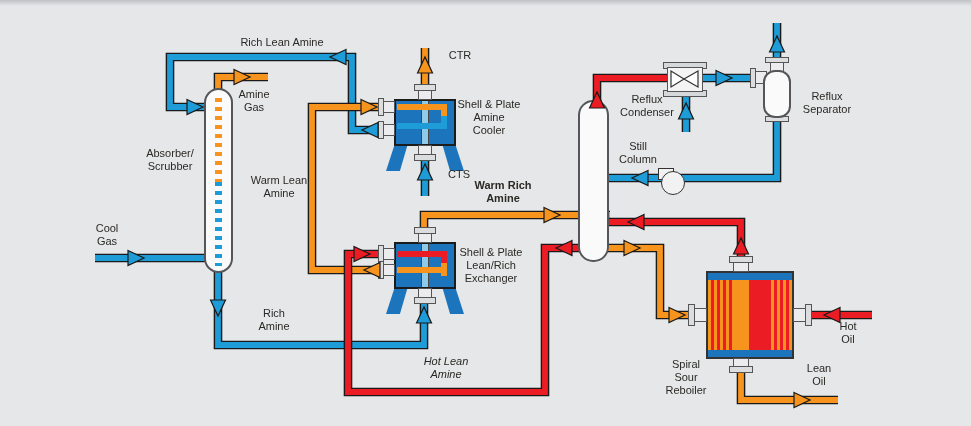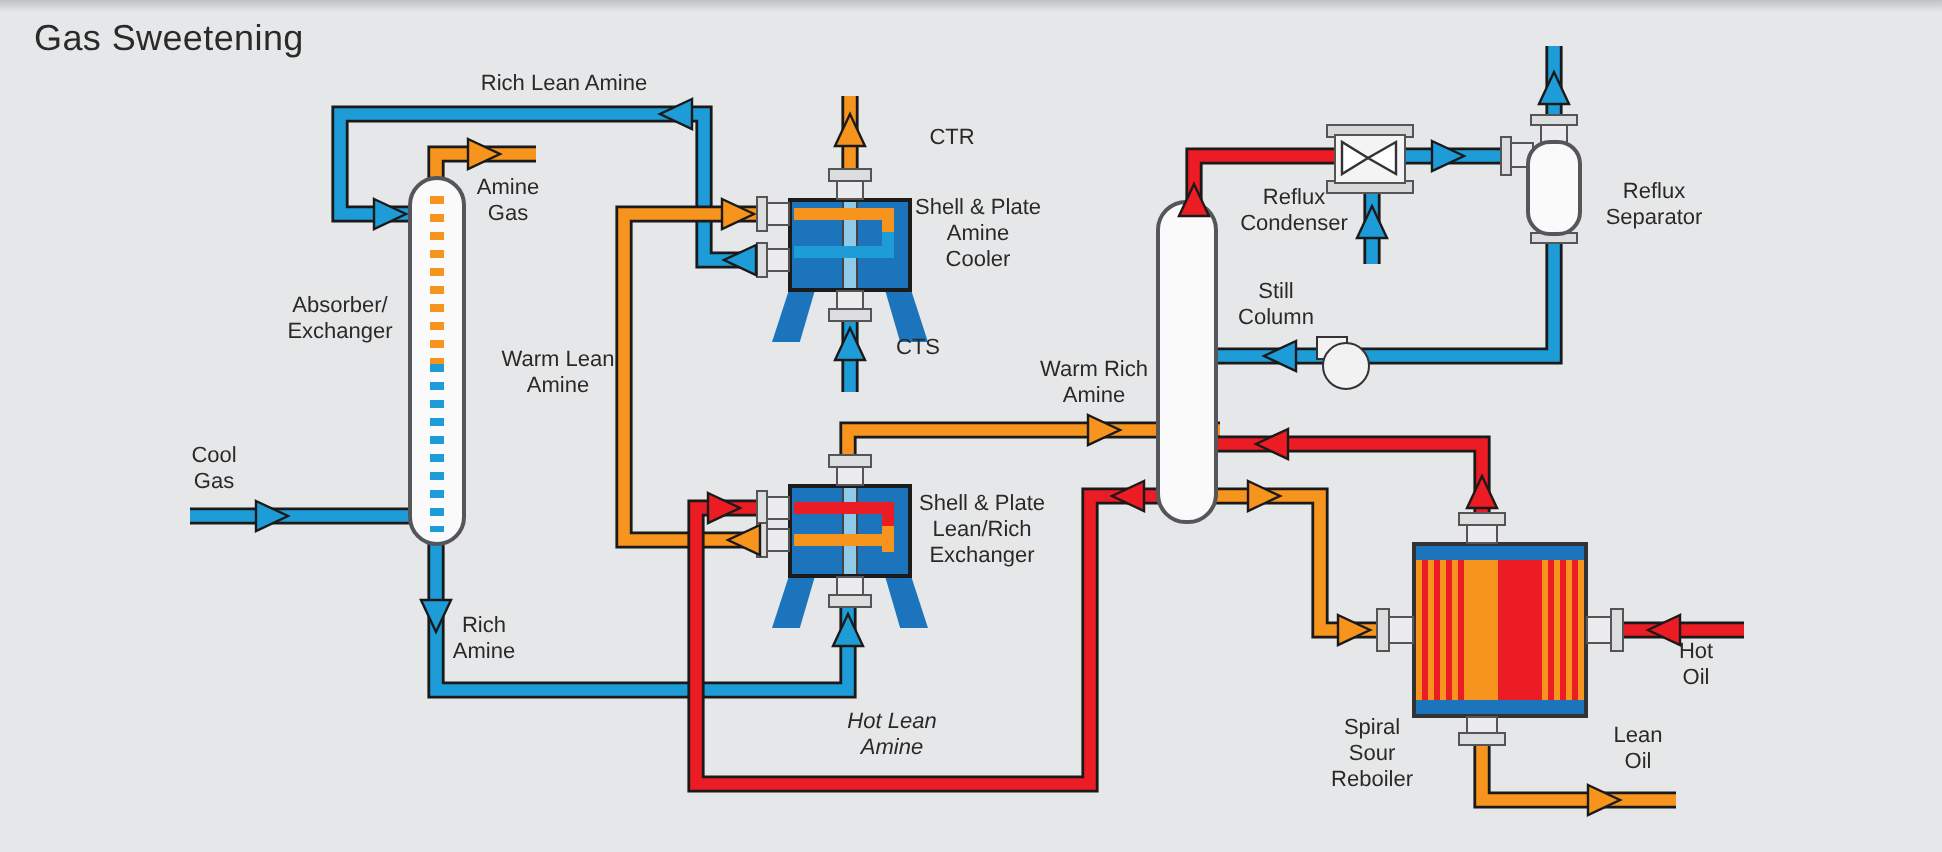--- a/index.html
+++ b/index.html
@@ -43,21 +43,20 @@
   .zoneA{background:repeating-linear-gradient(90deg,var(--pipe-orange) 0 3px,var(--pipe-red) 3px 6px);}
   .zoneB{background:var(--pipe-orange);}
   .zoneC{background:var(--pipe-red);}
   .zoneD{background:repeating-linear-gradient(90deg,var(--pipe-red) 0 3px,var(--pipe-orange) 3px 6px);}
 </style>
 </head>
 <body>
 
 <div id="stage">
   <div id="topstrip"></div>
-  <div id="title">Gas Sweetening</div>
 
   <svg class="layer" width="971" height="426">
 
     <g>
       <path class="po" d="M386 130 H352 V57 H170 V107 H210"></path>
         <path class="pb" d="M386 130 H352 V57 H170 V107 H210"></path>
     </g>
     <g>
       <path class="po" d="M425 196 V146"></path>
         <path class="pb" d="M425 196 V146"></path>
@@ -234,36 +233,36 @@
     <use xlink:href="#aL" href="#aL" x="644" y="222" class="ar"></use>
     <use xlink:href="#aL" href="#aL" x="572" y="248" class="ar"></use>
     <use xlink:href="#aR" href="#aR" x="354" y="254" class="ar"></use>
     <use xlink:href="#aL" href="#aL" x="840" y="315" class="ar"></use>
   </svg>
 
   <div class="lbl" style="left:282px;top:36px;">Rich Lean Amine</div>
   <div class="lbl" style="left:254px;top:88px;">Amine
 Gas</div>
   <div class="lbl" style="left:170px;top:147px;">Absorber/
-Exchanger</div>
+Scrubber</div>
   <div class="lbl" style="left:107px;top:222px;">Cool
 Gas</div>
-  <div class="lbl" style="left:242px;top:307px;">Rich
+  <div class="lbl" style="left:274px;top:307px;">Rich
 Amine</div>
   <div class="lbl" style="left:279px;top:174px;">Warm Lean
 Amine</div>
-  <div class="lbl" style="left:460px;top:63px;margin-left:16px;">CTR</div>
+  <div class="lbl" style="left:460px;top:49px;">CTR</div>
   <div class="lbl" style="left:459px;top:168px;">CTS</div>
   <div class="lbl" style="left:489px;top:98px;">Shell &amp; Plate
 Amine
 Cooler</div>
   <div class="lbl" style="left:491px;top:246px;">Shell &amp; Plate
 Lean/Rich
 Exchanger</div>
-  <div class="lbl" style="left:547px;top:179px;">Warm Rich
+  <div class="lbl" style="left:503px;top:179px;font-weight:bold;">Warm Rich
 Amine</div>
   <div class="lbl" style="left:446px;top:355px;font-style:italic;">Hot Lean
 Amine</div>
   <div class="lbl" style="left:638px;top:140px;">Still
 Column</div>
   <div class="lbl" style="left:647px;top:93px;">Reflux
 Condenser</div>
   <div class="lbl" style="left:827px;top:90px;">Reflux
 Separator</div>
   <div class="lbl" style="left:686px;top:358px;">Spiral

